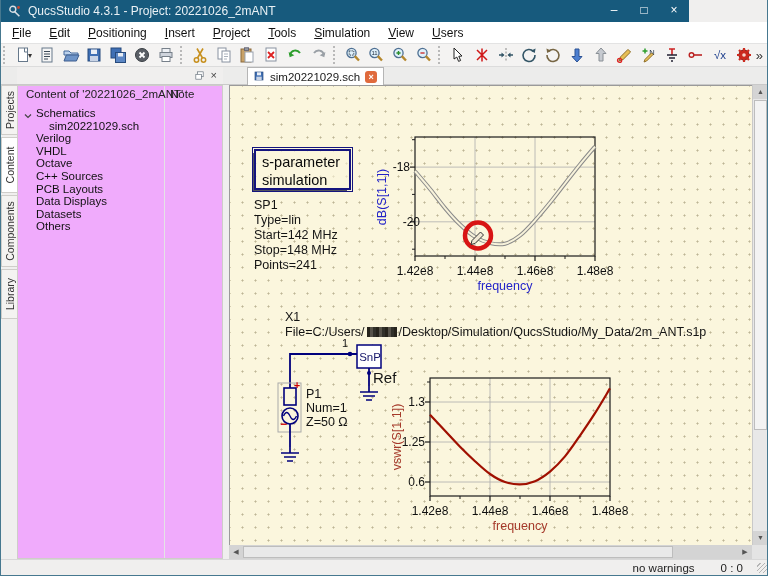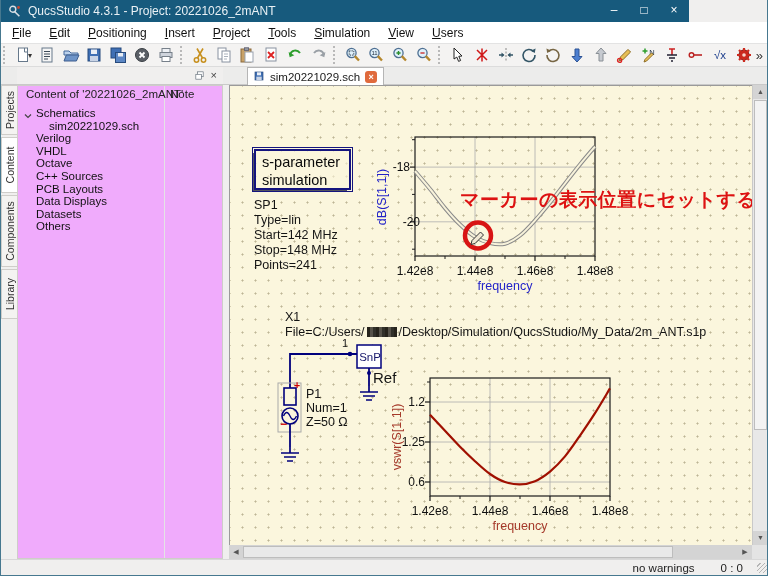--- a/index.html
+++ b/index.html
@@ -443,35 +443,34 @@
     <div class="stext" style="left:143px; top:284px; font-size:15px;">Ref</div>
 
     <div class="stext" id="p1-block" style="left:76px; top:301px; line-height:14px;">
         <div>P1</div>
         <div>Num=1</div>
         <div>Z=50 Ω</div>
       </div>
     <div class="stext" style="left:64px; top:292px; color:#c00; font-size:10.5px; font-weight:bold;">+</div>
     <div class="stext" style="left:50px; top:331px; color:#c00; font-size:12px; font-weight:bold;">−</div>
 
-    <div id="annotation" style="color: rgb(221, 18, 18);">マーカーの表示位置にセットする</div>
     <div id="chart-labels">
         <div class="tick-label" style="left: 163px; top: 178px; width: 44px; text-align: center;">1.42e8</div>
         <div class="tick-label" style="left: 223px; top: 178px; width: 44px; text-align: center;">1.44e8</div>
         <div class="tick-label" style="left: 283px; top: 178px; width: 44px; text-align: center;">1.46e8</div>
         <div class="tick-label" style="left: 343px; top: 178px; width: 44px; text-align: center;">1.48e8</div>
         <div class="tick-label" style="left: 146px; top: 74.092px; width: 34px; text-align: right;">-18</div>
         <div class="tick-label" style="left: 156px; top: 128.805px; width: 34px; text-align: right;">-20</div>
         <div class="axis-label" style="left: 235px; top: 193px; width: 80px; color: rgb(35, 35, 200);">frequency</div>
         <div class="axis-label" style="left: 107px; top: 103.5px; width: 90px; height: 14px; transform: rotate(-90deg); color: rgb(35, 35, 200);">dB(S[1,1])</div>
         <div class="tick-label" style="left: 178px; top: 418px; width: 44px; text-align: center;">1.42e8</div>
         <div class="tick-label" style="left: 238px; top: 418px; width: 44px; text-align: center;">1.44e8</div>
         <div class="tick-label" style="left: 298px; top: 418px; width: 44px; text-align: center;">1.46e8</div>
         <div class="tick-label" style="left: 358px; top: 418px; width: 44px; text-align: center;">1.48e8</div>
-        <div class="tick-label" style="left: 161px; top: 309px; width: 34px; text-align: right;">1.2</div>
+        <div class="tick-label" style="left: 161px; top: 309px; width: 34px; text-align: right;">1.3</div>
         <div class="tick-label" style="left: 161px; top: 349px; width: 34px; text-align: right;">1.25</div>
         <div class="tick-label" style="left: 161px; top: 389px; width: 34px; text-align: right;">0.6</div>
         <div class="axis-label" style="left: 250px; top: 433px; width: 80px; color: rgb(165, 57, 42);">frequency</div>
         <div class="axis-label" style="left: 122px; top: 344px; width: 90px; height: 14px; transform: rotate(-90deg); color: rgb(165, 57, 42);">vswr(S[1,1])</div>
       </div>
   </div>
 
   <div id="vscroll">
     <div class="arr" style="top:0;">▲</div>
     <div class="thumb"></div>

